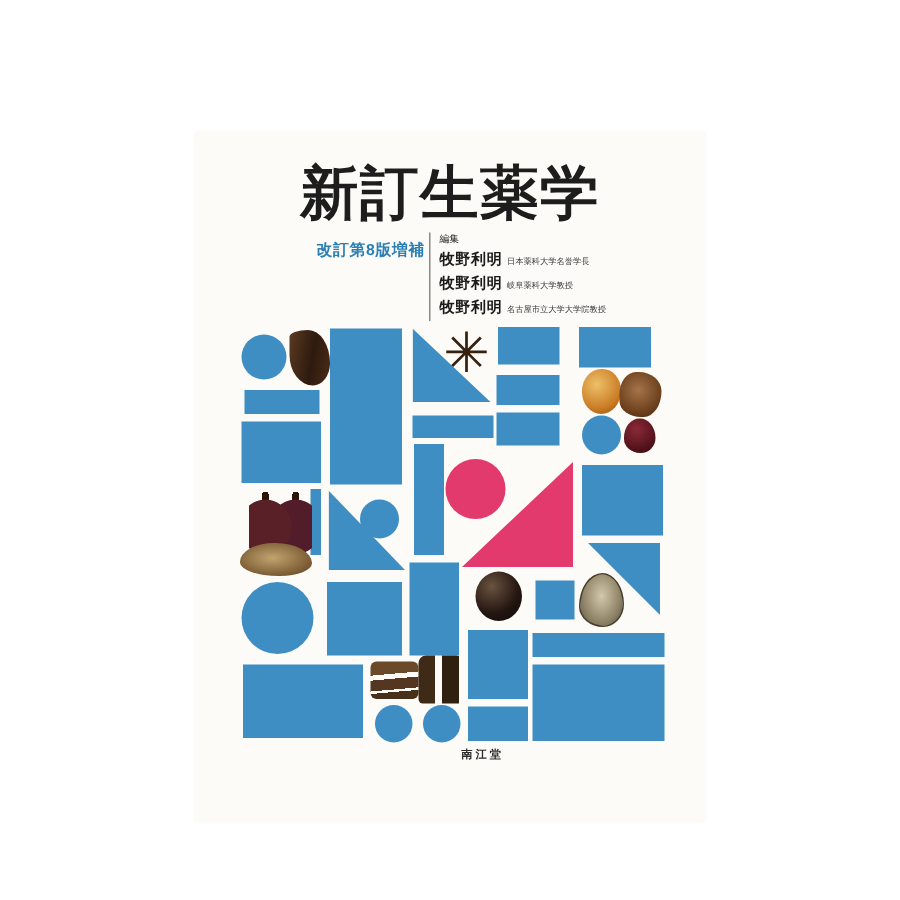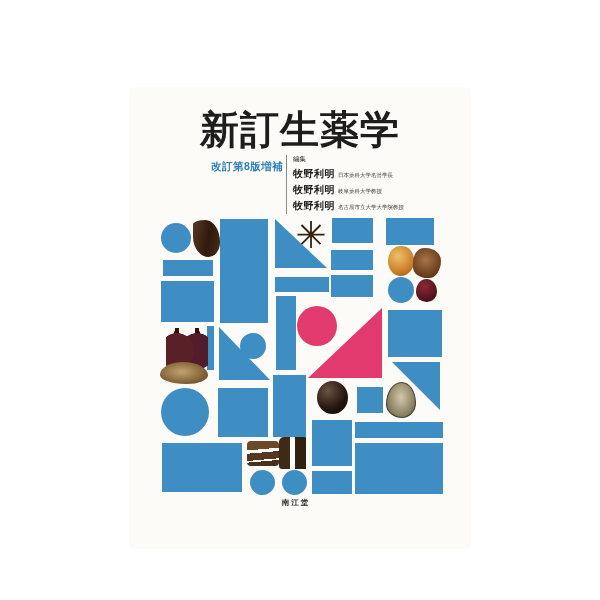--- a/index.html
+++ b/index.html
@@ -11,21 +11,21 @@
         font-size:39px;line-height:44px;font-weight:900;letter-spacing:1px;
         color:#1d1d1d;white-space:nowrap;}
   .edition{position:absolute;left:211px;top:160px;font-size:10.5px;font-weight:bold;
         color:#2b7fb5;letter-spacing:0.5px;white-space:nowrap;}
   .editors{position:absolute;left:286px;top:155px;border-left:1px solid #8a8a8a;
         padding-left:6px;width:120px;}
   .ed-label{font-size:6.5px;color:#222;margin-bottom:2px;}
   .ed-row{white-space:nowrap;margin-bottom:1px;line-height:12px;}
   .ed-name{font-size:10px;font-weight:bold;color:#1b1b1b;letter-spacing:0.5px;}
   .ed-aff{font-size:5.5px;color:#3a3a3a;margin-left:3px;}
-  .publisher{position:absolute;left:268px;top:498px;width:56px;text-align:center;
+  .publisher{position:absolute;left:280px;top:498px;width:56px;text-align:right;
         font-size:7.5px;font-weight:bold;letter-spacing:2px;color:#2a2a2a;white-space:nowrap;}
   
   #mosaic{position:absolute;left:0;top:0;width:600px;height:600px;}
   .shp{position:absolute;}
   .circle{border-radius:50%;}
   .triangle.c-bl{clip-path:polygon(0 0,0 100%,100% 100%);}
   .triangle.c-tr{clip-path:polygon(0 0,100% 0,100% 100%);}
   .triangle.c-br{clip-path:polygon(100% 0,100% 100%,0 100%);}
   
   .ph-star{color:#38200f;font-size:37px;line-height:1;display:flex;align-items:center;justify-content:center;}

